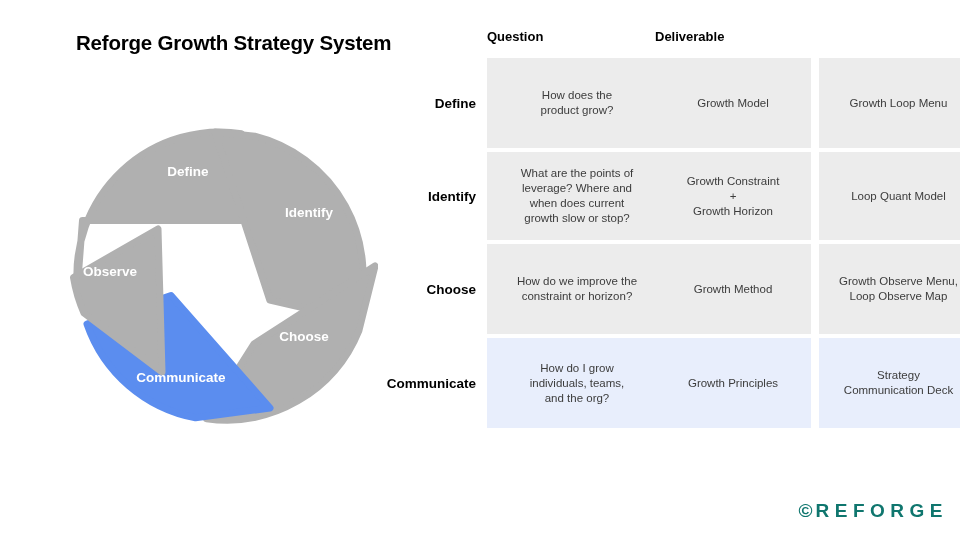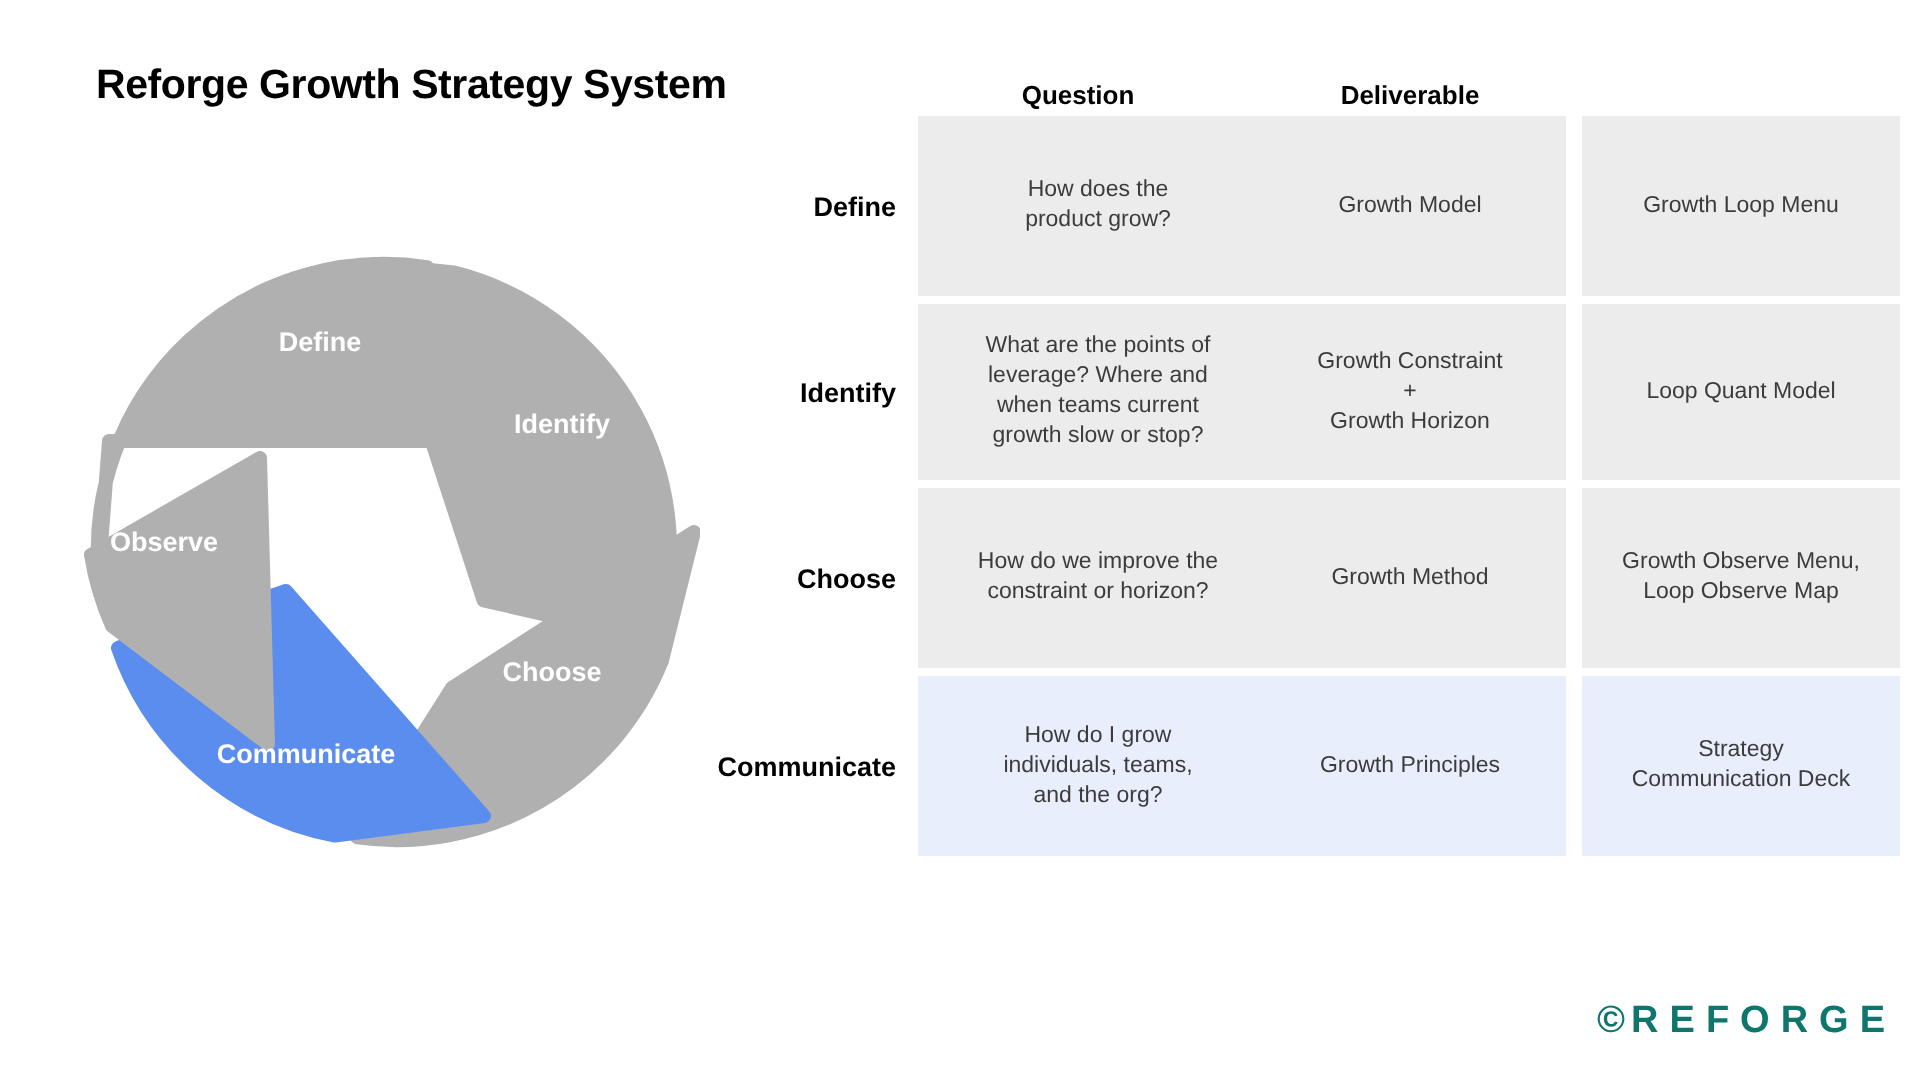--- a/index.html
+++ b/index.html
@@ -4,21 +4,21 @@
 <style>
   html,body{margin:0;padding:0;}
   body{
     width:960px;height:540px;
     background:#ffffff;
     font-family:"Liberation Sans", sans-serif;
     overflow:hidden;
     position:relative;
     -webkit-font-smoothing:antialiased;
   }
-  .slide{position:absolute;inset:0;}
+  .slide{position:absolute;inset:0;margin-left:28px;}
 
   
   .title{
     position:absolute;left:48px;top:31px;
     font-size:20.5px;font-weight:bold;color:#000000;
     letter-spacing:-0.2px;
     white-space:nowrap;
   }
 
   
@@ -27,23 +27,23 @@
   .petal-label{
     font-family:"Liberation Sans", sans-serif;
     font-size:13.5px;font-weight:bold;fill:#ffffff;
     text-anchor:middle;dominant-baseline:middle;
   }
 
   
   .table{position:absolute;left:330px;top:28px;width:625px;}
   .thead{position:relative;height:30px;}
   .th{
-    position:absolute;top:12px;
+    position:absolute;top:1px;
     font-size:13px;font-weight:bold;color:#000000;
-    text-align:center;
+    text-align:left;
   }
   .th.c1{left:129px;width:160px;}
   .th.c2{left:297px;width:156px;}
   .th.c3{left:461px;width:159px;}
 
   .row{position:relative;margin-bottom:4px;}
   .rowlabel{
     position:absolute;left:0;top:0;width:118px;height:100%;
     display:flex;align-items:center;justify-content:flex-end;
     font-size:13.5px;font-weight:bold;color:#000000;
@@ -152,21 +152,21 @@
           </span>
         </div>
     </div>
 
     <div class="row r2">
       <div class="rowlabel">Identify</div>
       <div class="cell c1">
           <span class="lines">
             <span>What are the points of</span>
             <span>leverage? Where and</span>
-            <span>when teams current</span>
+            <span>when does current</span>
             <span>growth slow or stop?</span>
           </span>
         </div>
       <div class="cell c2">
           <span class="lines">
             <span>Growth Constraint</span>
             <span>+</span>
             <span>Growth Horizon</span>
           </span>
         </div>

